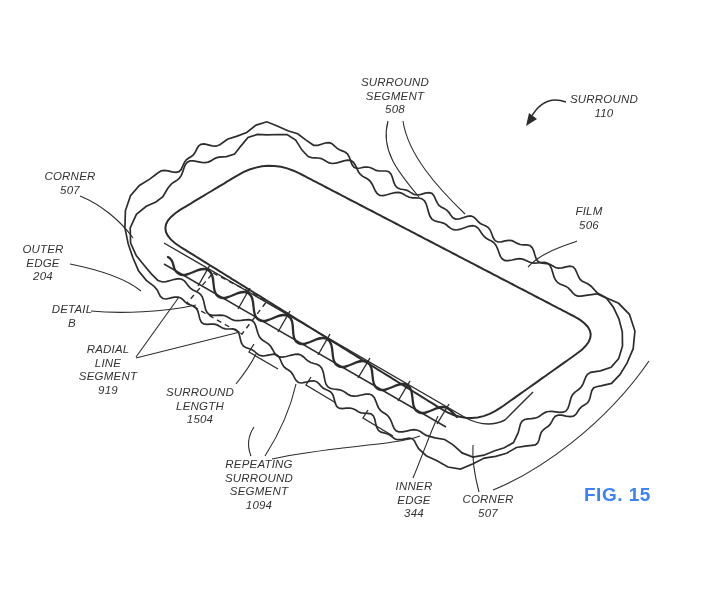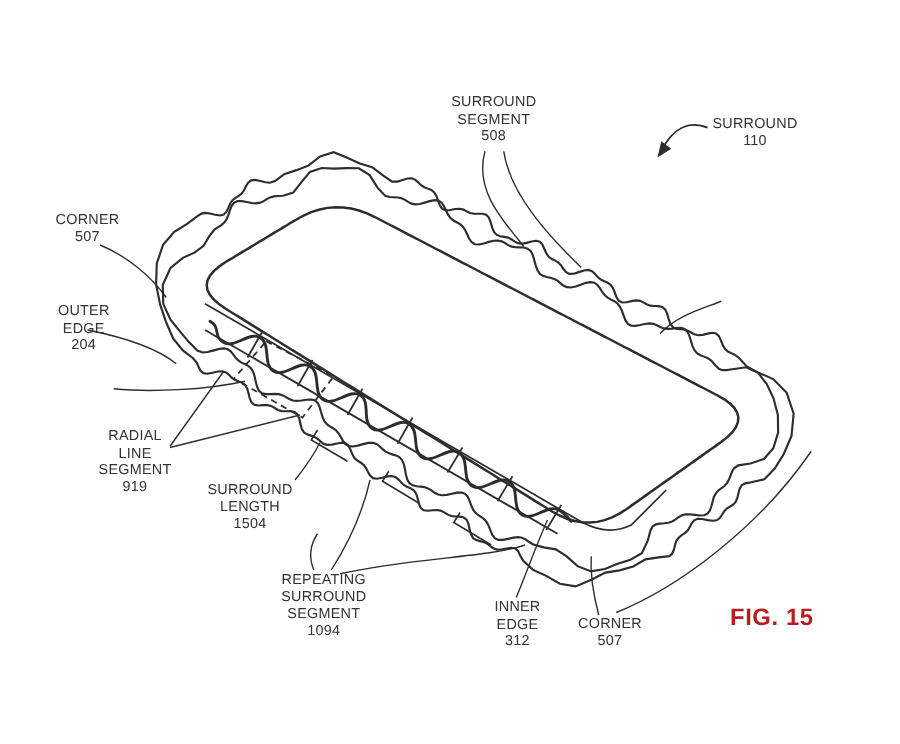--- a/index.html
+++ b/index.html
@@ -6,23 +6,24 @@
   .stage{
     position:relative;width:720px;height:595px;background:var(--bg,#fff);
     font-family:"Liberation Sans", sans-serif;overflow:hidden;
   }
   .stage svg{position:absolute;left:0;top:0;}
   .stage svg path, .stage svg polygon.open{fill:none;stroke:var(--line,#2d2d2d);}
   .lbl{
     position:absolute;text-align:center;color:var(--text,#333);
     font-size:11.5px;line-height:13.5px;white-space:pre-line;letter-spacing:.2px;
     user-select:none;
+    font-style:italic;
   }
   .fig-caption{
-    position:absolute;color:#b91c1c;font-weight:bold;font-size:19px;
+    position:absolute;color:#3b82f6;font-weight:bold;font-size:19px;
     letter-spacing:.5px;white-space:pre-line;
   }
 </style>
 </head>
 <body>
 
 <div class="stage">
 
   <svg width="720" height="595" viewBox="0 0 720 595">
 
@@ -96,41 +97,45 @@
   <div class="lbl" style="left:337px;top:76px;width:116px">SURROUND
 SEGMENT
 508</div>
 
   <div class="lbl" style="left:556px;top:93px;width:96px">SURROUND
 110</div>
 
   <div class="lbl" style="left:32px;top:170px;width:76px">CORNER
 507</div>
 
+  <div class="lbl" style="left:551px;top:205px;width:76px">FILM
+506</div>
 
-  <div class="lbl" style="left:32px;top:243px;width:70px">OUTER
+  <div class="lbl" style="left:8px;top:243px;width:70px">OUTER
 EDGE
 204</div>
 
+  <div class="lbl" style="left:39px;top:303px;width:66px">DETAIL
+B</div>
 
   <div class="lbl" style="left:64px;top:343px;width:88px">RADIAL
 LINE
 SEGMENT
 919</div>
 
   <div class="lbl" style="left:152px;top:386px;width:96px">SURROUND
 LENGTH
 1504</div>
 
   <div class="lbl" style="left:211px;top:458px;width:96px">REPEATING
 SURROUND
 SEGMENT
 1094</div>
 
   <div class="lbl" style="left:380px;top:480px;width:68px">INNER
 EDGE
-312</div>
+344</div>
 
   <div class="lbl" style="left:450px;top:493px;width:76px">CORNER
 507</div>
 
   <div class="fig-caption" style="left:584px;top:484px;width:110px">FIG. 15</div>
 </div>
 
 </body></html>

